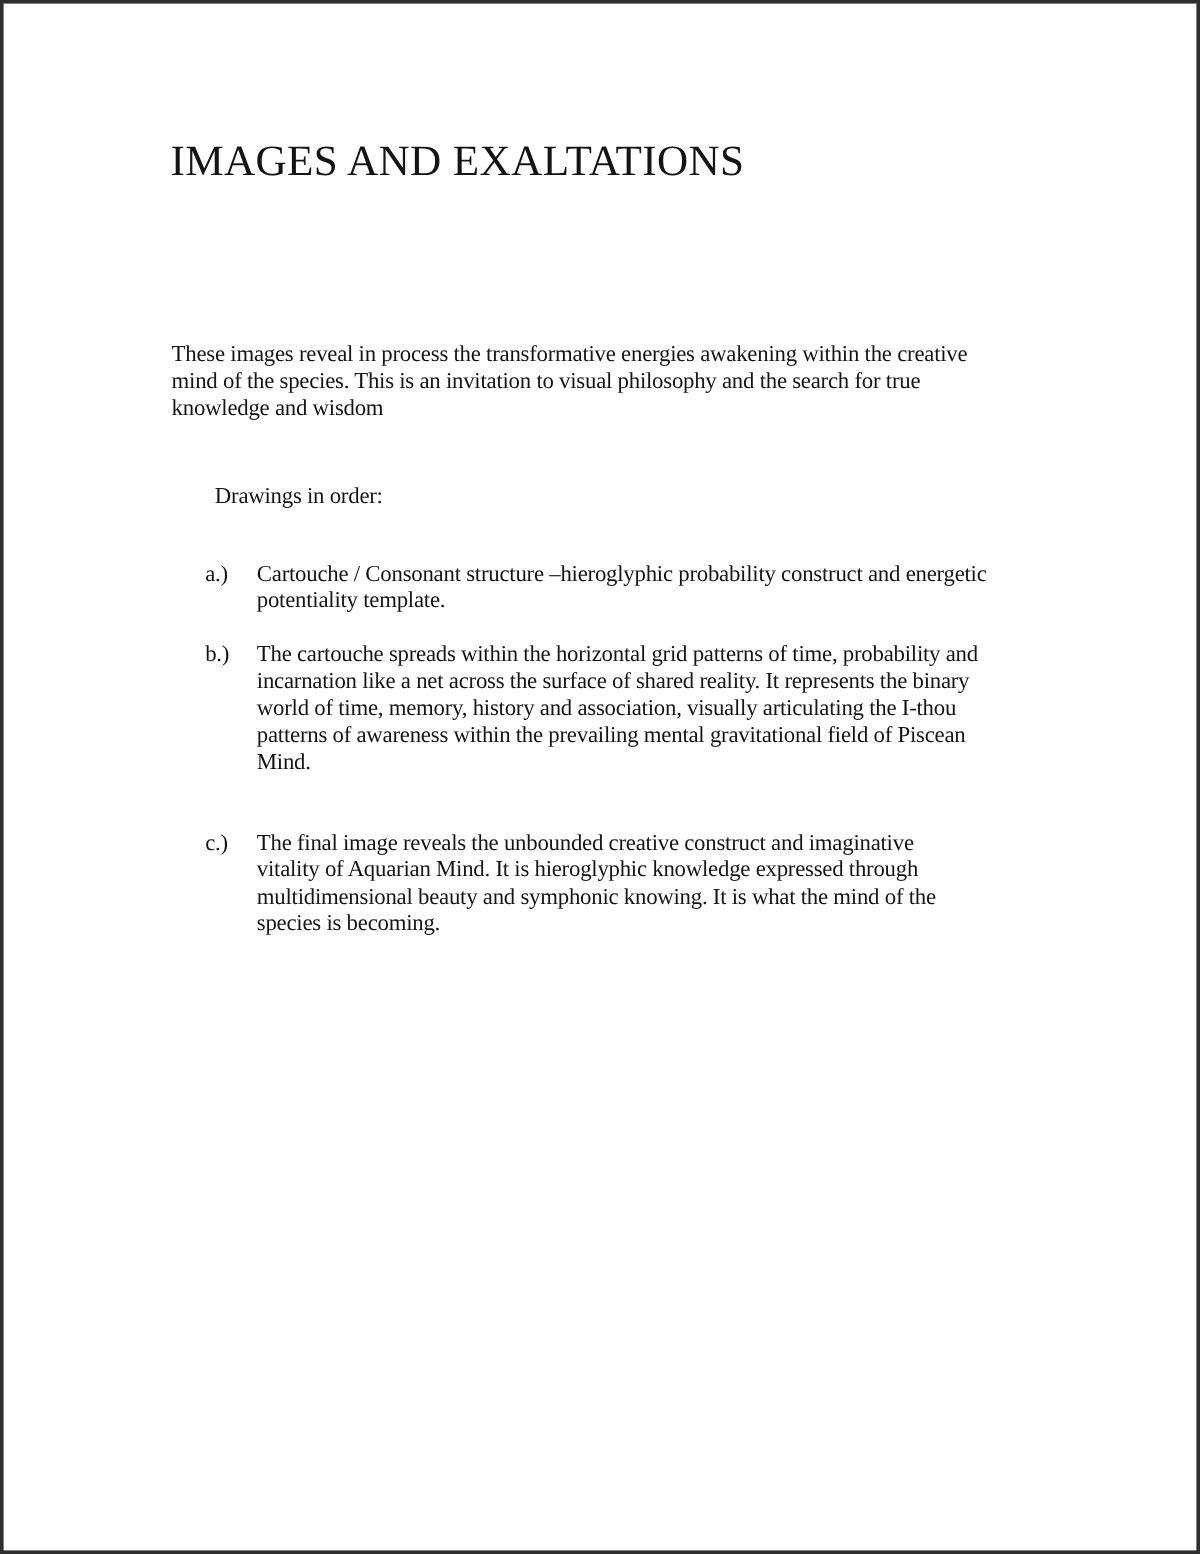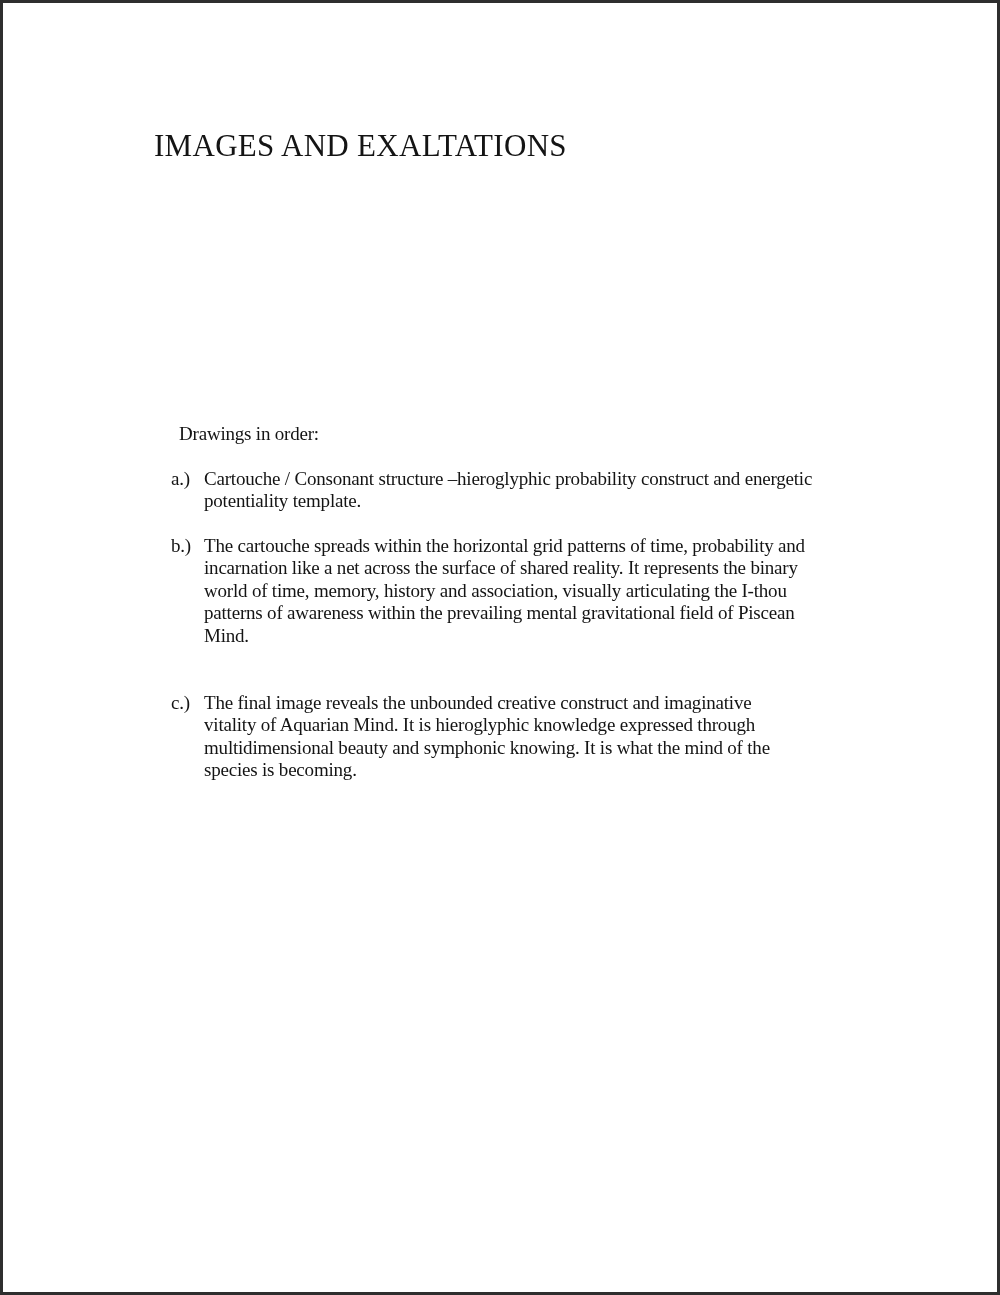--- a/index.html
+++ b/index.html
@@ -16,22 +16,22 @@
     background: #ffffff;
     border: 3px solid #2e2e2e;
     font-family: "Liberation Serif", serif;
     color: #141414;
     overflow: hidden;
   }
   .doc-title {
     position: absolute;
     left: 139px;
     top: 111px;
-    margin: 12px;
-    font-size: 31px;
+    margin: 0;
+    font-size: 36px;
     font-weight: 400;
     line-height: 40px;
     letter-spacing: 0.3px;
     white-space: nowrap;
   }
   .doc-subtitle {
     position: absolute;
     left: 140px;
     top: 180px;
     margin: 0;
@@ -47,21 +47,21 @@
     width: 810px;
     margin: 0;
     font-size: 19px;
     line-height: 22.4px;
     letter-spacing: -0.2px;
     white-space: pre-line;
   }
   .drawings-label {
     position: absolute;
     left: 176px;
-    top: 420px;
+    top: 400px;
     margin: 0;
     font-size: 19px;
     line-height: 22.4px;
     letter-spacing: -0.2px;
     white-space: nowrap;
     font-family: Liberation Serif, serif;
   }
   .drawing-item {
     position: absolute;
     left: 168px;
@@ -74,33 +74,37 @@
     font-size: 19px;
     line-height: 22.4px;
     letter-spacing: -0.2px;
   }
   .drawing-item .item-text {
     width: 750px;
     font-size: 19px;
     line-height: 22.4px;
     letter-spacing: -0.2px;
     white-space: pre-line;
+    margin-left: 10px;
   }
   .item-a { top: 465px; }
   .item-b { top: 532px; }
   .item-c { top: 689px; }
 </style>
 </head>
 <body>
 
 <div class="page">
 
   <h1 class="doc-title">IMAGES AND EXALTATIONS</h1>
 
 
+  <p class="intro">These images reveal in process the transformative energies awakening within the creative
+mind of the species. This is an invitation to visual philosophy and the search for true
+knowledge and wisdom</p>
 
   <div class="drawings-label">Drawings in order:</div>
 
   <div class="drawing-item item-a">
     <span class="marker">a.)</span>
     <span class="item-text">Cartouche / Consonant structure –hieroglyphic probability construct and energetic
 potentiality template.</span>
   </div>
 
   <div class="drawing-item item-b">

